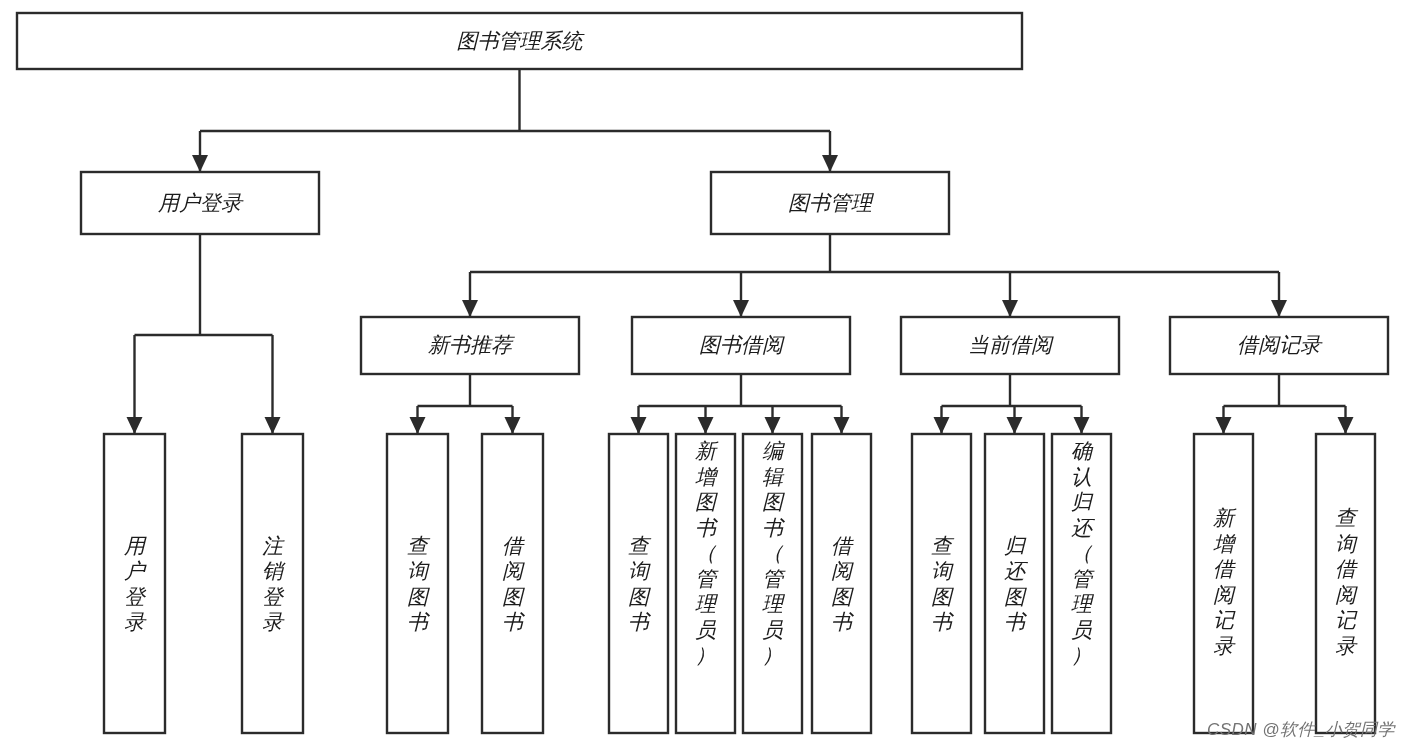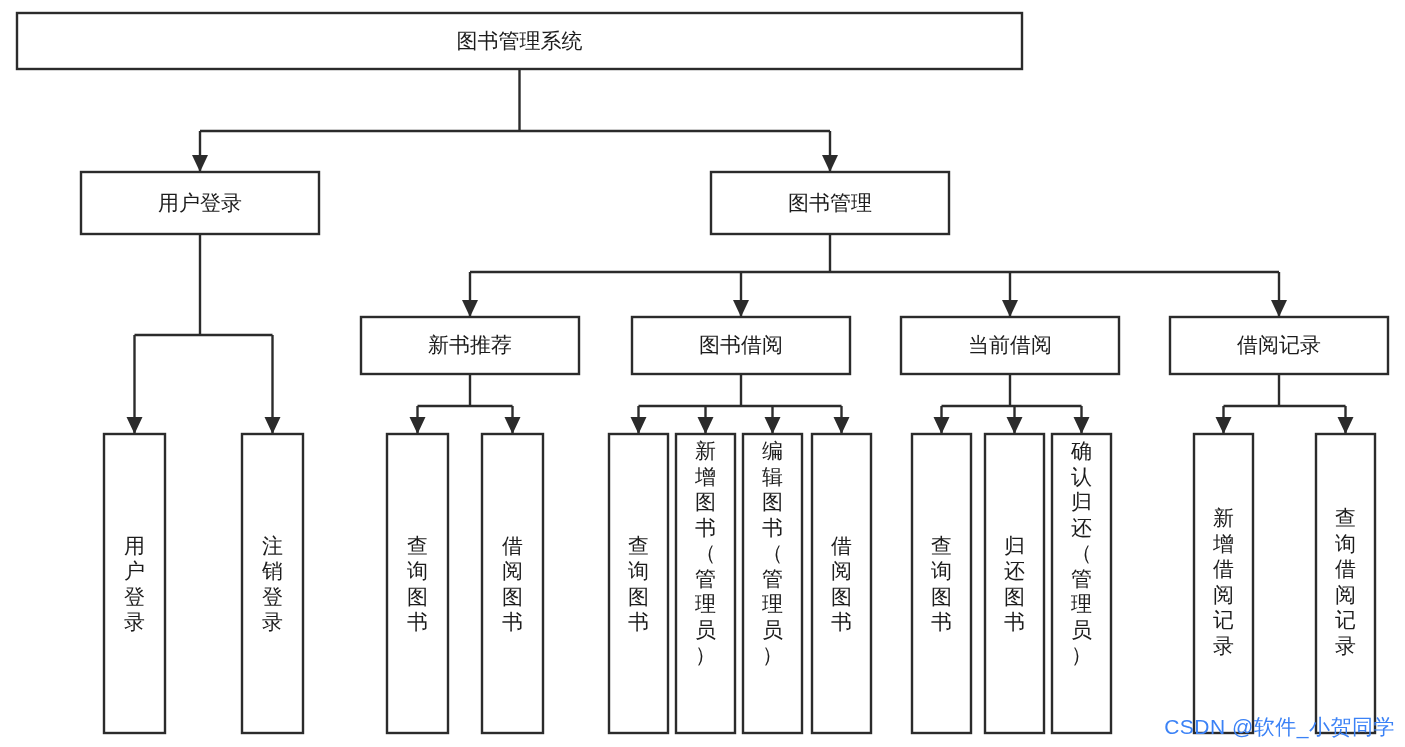--- a/index.html
+++ b/index.html
@@ -11,20 +11,21 @@
     width: 1405px;
     height: 747px;
     font-family: "Liberation Sans", "DejaVu Sans", sans-serif;
     position: relative;
     overflow: hidden;
   }
   #diagram-root {
     position: relative;
     width: 1405px;
     height: 747px;
+    font-style: italic;
   }
   svg#tree-svg {
     position: absolute;
     left: 0;
     top: 0;
     width: 1405px;
     height: 747px;
     display: block;
   }
   .node-box {
@@ -53,22 +54,22 @@
     font-family: "Liberation Sans", "DejaVu Sans", sans-serif;
     font-size: 21px;
     fill: #1c1c1c;
     text-anchor: middle;
   }
   .watermark {
     position: absolute;
     right: 10px;
     bottom: 6px;
     font-family: "Liberation Sans", "DejaVu Sans", sans-serif;
-    font-size: 21px;
-    color: #3b82f6;
+    font-size: 17px;
+    color: #737373;
     letter-spacing: 0.5px;
     white-space: nowrap;
     user-select: none;
   }
 </style>
 </head>
 <body>
 
 <div id="diagram-root">
 

